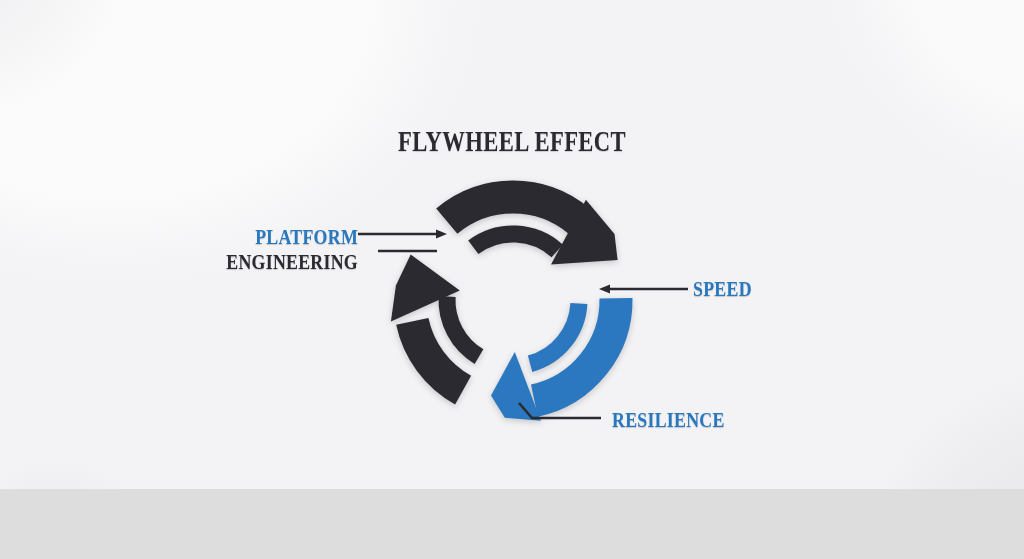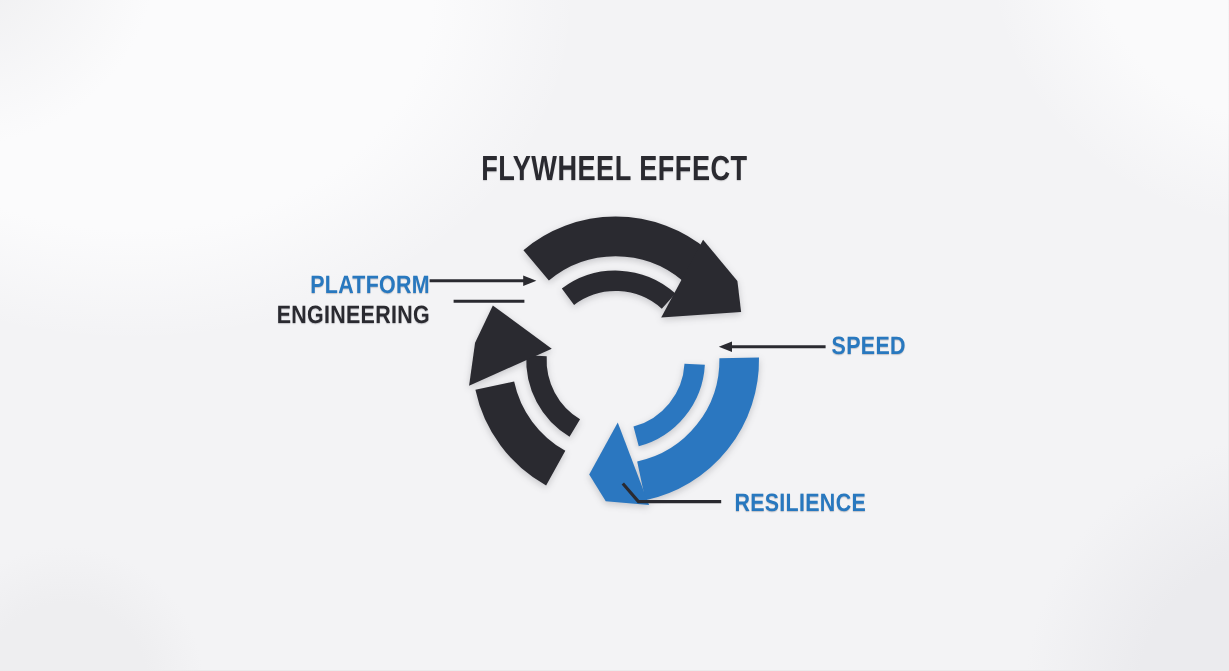--- a/index.html
+++ b/index.html
@@ -1,20 +1,20 @@
 <!DOCTYPE html>
 <html><head>
 <meta charset="utf-8">
 <style>
   html,body{margin:0;padding:0;background:#ddd;}
   .canvas{
     position:relative;
-    width:1024px;height:559px;
+    width:1024px;height:489px;
     overflow:hidden;
-    font-family:Liberation Sans, sans-serif;
+    font-family:Liberation Serif, serif;
     background:
       radial-gradient(circle 230px at -30px -40px, #ededef 0%, rgba(237,237,239,0) 70%),
       radial-gradient(circle 135px at 55px 570px, #eeeef0 0%, #eeeef0 50%, rgba(238,238,240,0) 85%),
       radial-gradient(circle 270px at 1070px 580px, #ebebee 0%, #ebebee 45%, rgba(235,235,238,0) 80%),
       radial-gradient(ellipse 430px 330px at 110px 0px, #fbfbfc 0%, #fbfbfc 58%, rgba(251,251,252,0) 86%),
       radial-gradient(circle 270px at 1060px -50px, #fafafb 0%, #fafafb 55%, rgba(250,250,251,0) 88%),
       #f3f3f5;
   }
   .title{
     position:absolute;top:127px;left:0;width:100%;

